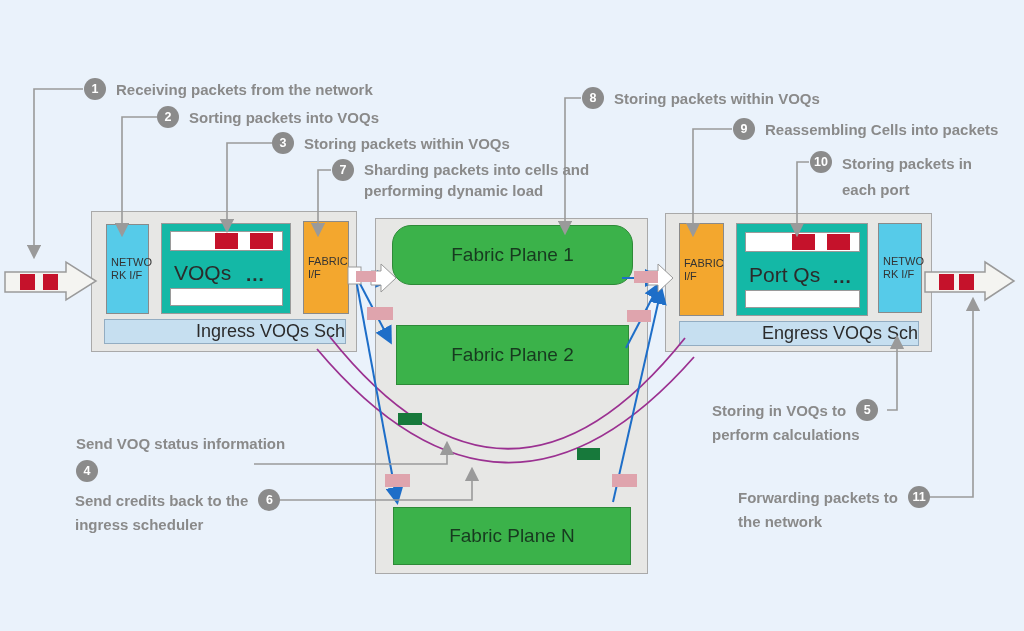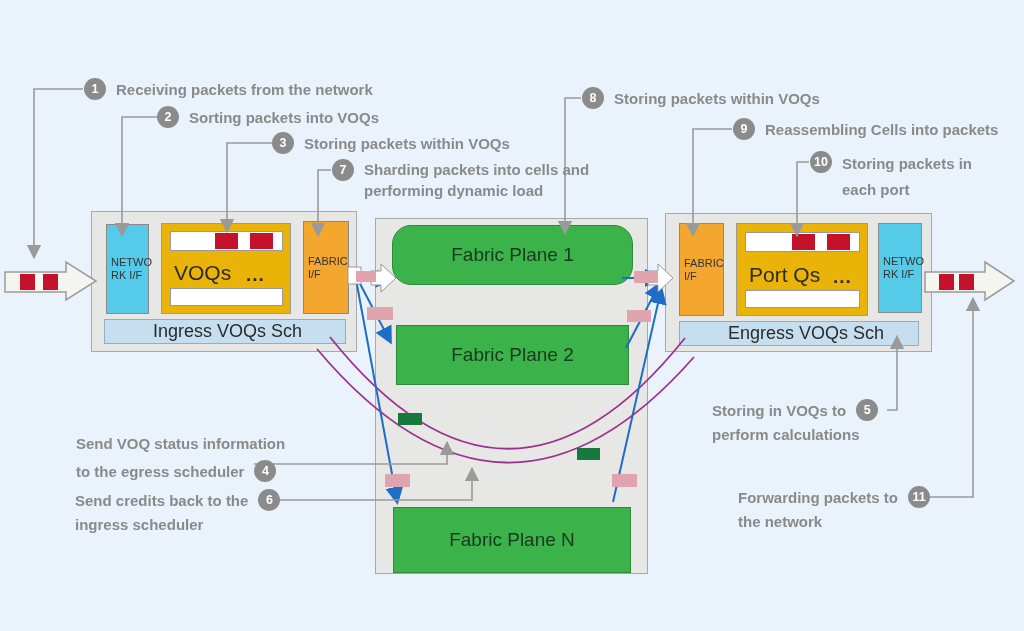--- a/index.html
+++ b/index.html
@@ -23,27 +23,27 @@
   .co-lines.wide div{line-height:26px;}
   .line2{margin-top:5px;}
 
   
   .big-block{position:absolute;background:var(--block-fill);border:1.5px solid var(--block-border);}
   .if-box{position:absolute;border:1px solid #8a8a8a;font-size:11px;color:#333;
     display:flex;flex-direction:column;align-items:flex-start;justify-content:center;
     padding-left:4px;line-height:13px;font-weight:400;}
   .cyan{background:var(--cyan);}
   .orange{background:var(--orange);}
-  .queue-box{position:absolute;background:#eab308;border:1.5px solid #9a9a9a;}
+  .queue-box{position:absolute;background:#14b8a6;border:1.5px solid #9a9a9a;}
   .strip{position:absolute;background:#fff;border:1px solid #9a9a9a;}
   .cell-red{position:absolute;background:var(--red);}
   .q-label{position:absolute;font-size:21px;color:#2b2b2b;}
   .q-dots{position:absolute;font-size:19px;font-weight:700;color:#2b2b2b;letter-spacing:1px;}
   .sch-bar{position:absolute;background:var(--bar-blue);border:1px solid #93adc2;
-    display:flex;align-items:center;justify-content:flex-start;font-size:18px;color:#2b2b2b;padding-left:48px;}
+    display:flex;align-items:center;justify-content:flex-end;font-size:18px;color:#2b2b2b;padding-left:48px;}
   .plane{position:absolute;background:var(--green);border:1px solid #2e8a38;
     display:flex;align-items:center;justify-content:center;font-size:19px;color:#173a1f;}
 
   svg.overlay{position:absolute;left:0;top:0;pointer-events:none;}
 </style>
 </head>
 <body>
 
 <div class="big-block" style="left:91px;top:211px;width:266px;height:141px;">
   <div class="if-box cyan" style="left:14px;top:12px;width:43px;height:90px;">
@@ -68,21 +68,21 @@
   </div>
 </div>
 
 <div class="big-block" style="left:375px;top:218px;width:273px;height:356px;">
   <div class="plane" style="left:16px;top:6px;width:241px;height:60px;border-radius:19px;">
     <span>Fabric Plane 1</span>
   </div>
   <div class="plane" style="left:20px;top:106px;width:233px;height:60px;">
     <span>Fabric Plane 2</span>
   </div>
-  <div class="plane" style="left:17px;top:288px;width:238px;height:66px;">
+  <div class="plane" style="left:17px;top:288px;width:238px;height:58px;">
     <span>Fabric Plane N</span>
   </div>
 </div>
 
 <div class="big-block" style="left:665px;top:213px;width:267px;height:139px;">
   <div class="if-box orange" style="left:13px;top:9px;width:45px;height:93px;">
     <div>FABRIC</div>
     <div>I/F</div>
   </div>
   <div class="queue-box" style="left:70px;top:9px;width:132px;height:93px;">
@@ -228,21 +228,20 @@
     <span class="co-lines wide">
       <div>Storing packets in</div>
       <div>each port</div>
     </span>
   </div>
 </div>
 
 <div class="callout" style="left:76px;top:433px;">
   <div style="line-height:22px;">Send VOQ status information</div>
   <div class="co-row line2">
-    <span>to the egress scheduler</span>
     <span class="num-circle">4</span>
   </div>
 </div>
 
 <div class="callout" style="left:75px;top:489px;">
   <div class="co-row">
     <span>Send credits back to the</span>
     <span class="num-circle">6</span>
   </div>
   <div class="line2">ingress scheduler</div>

